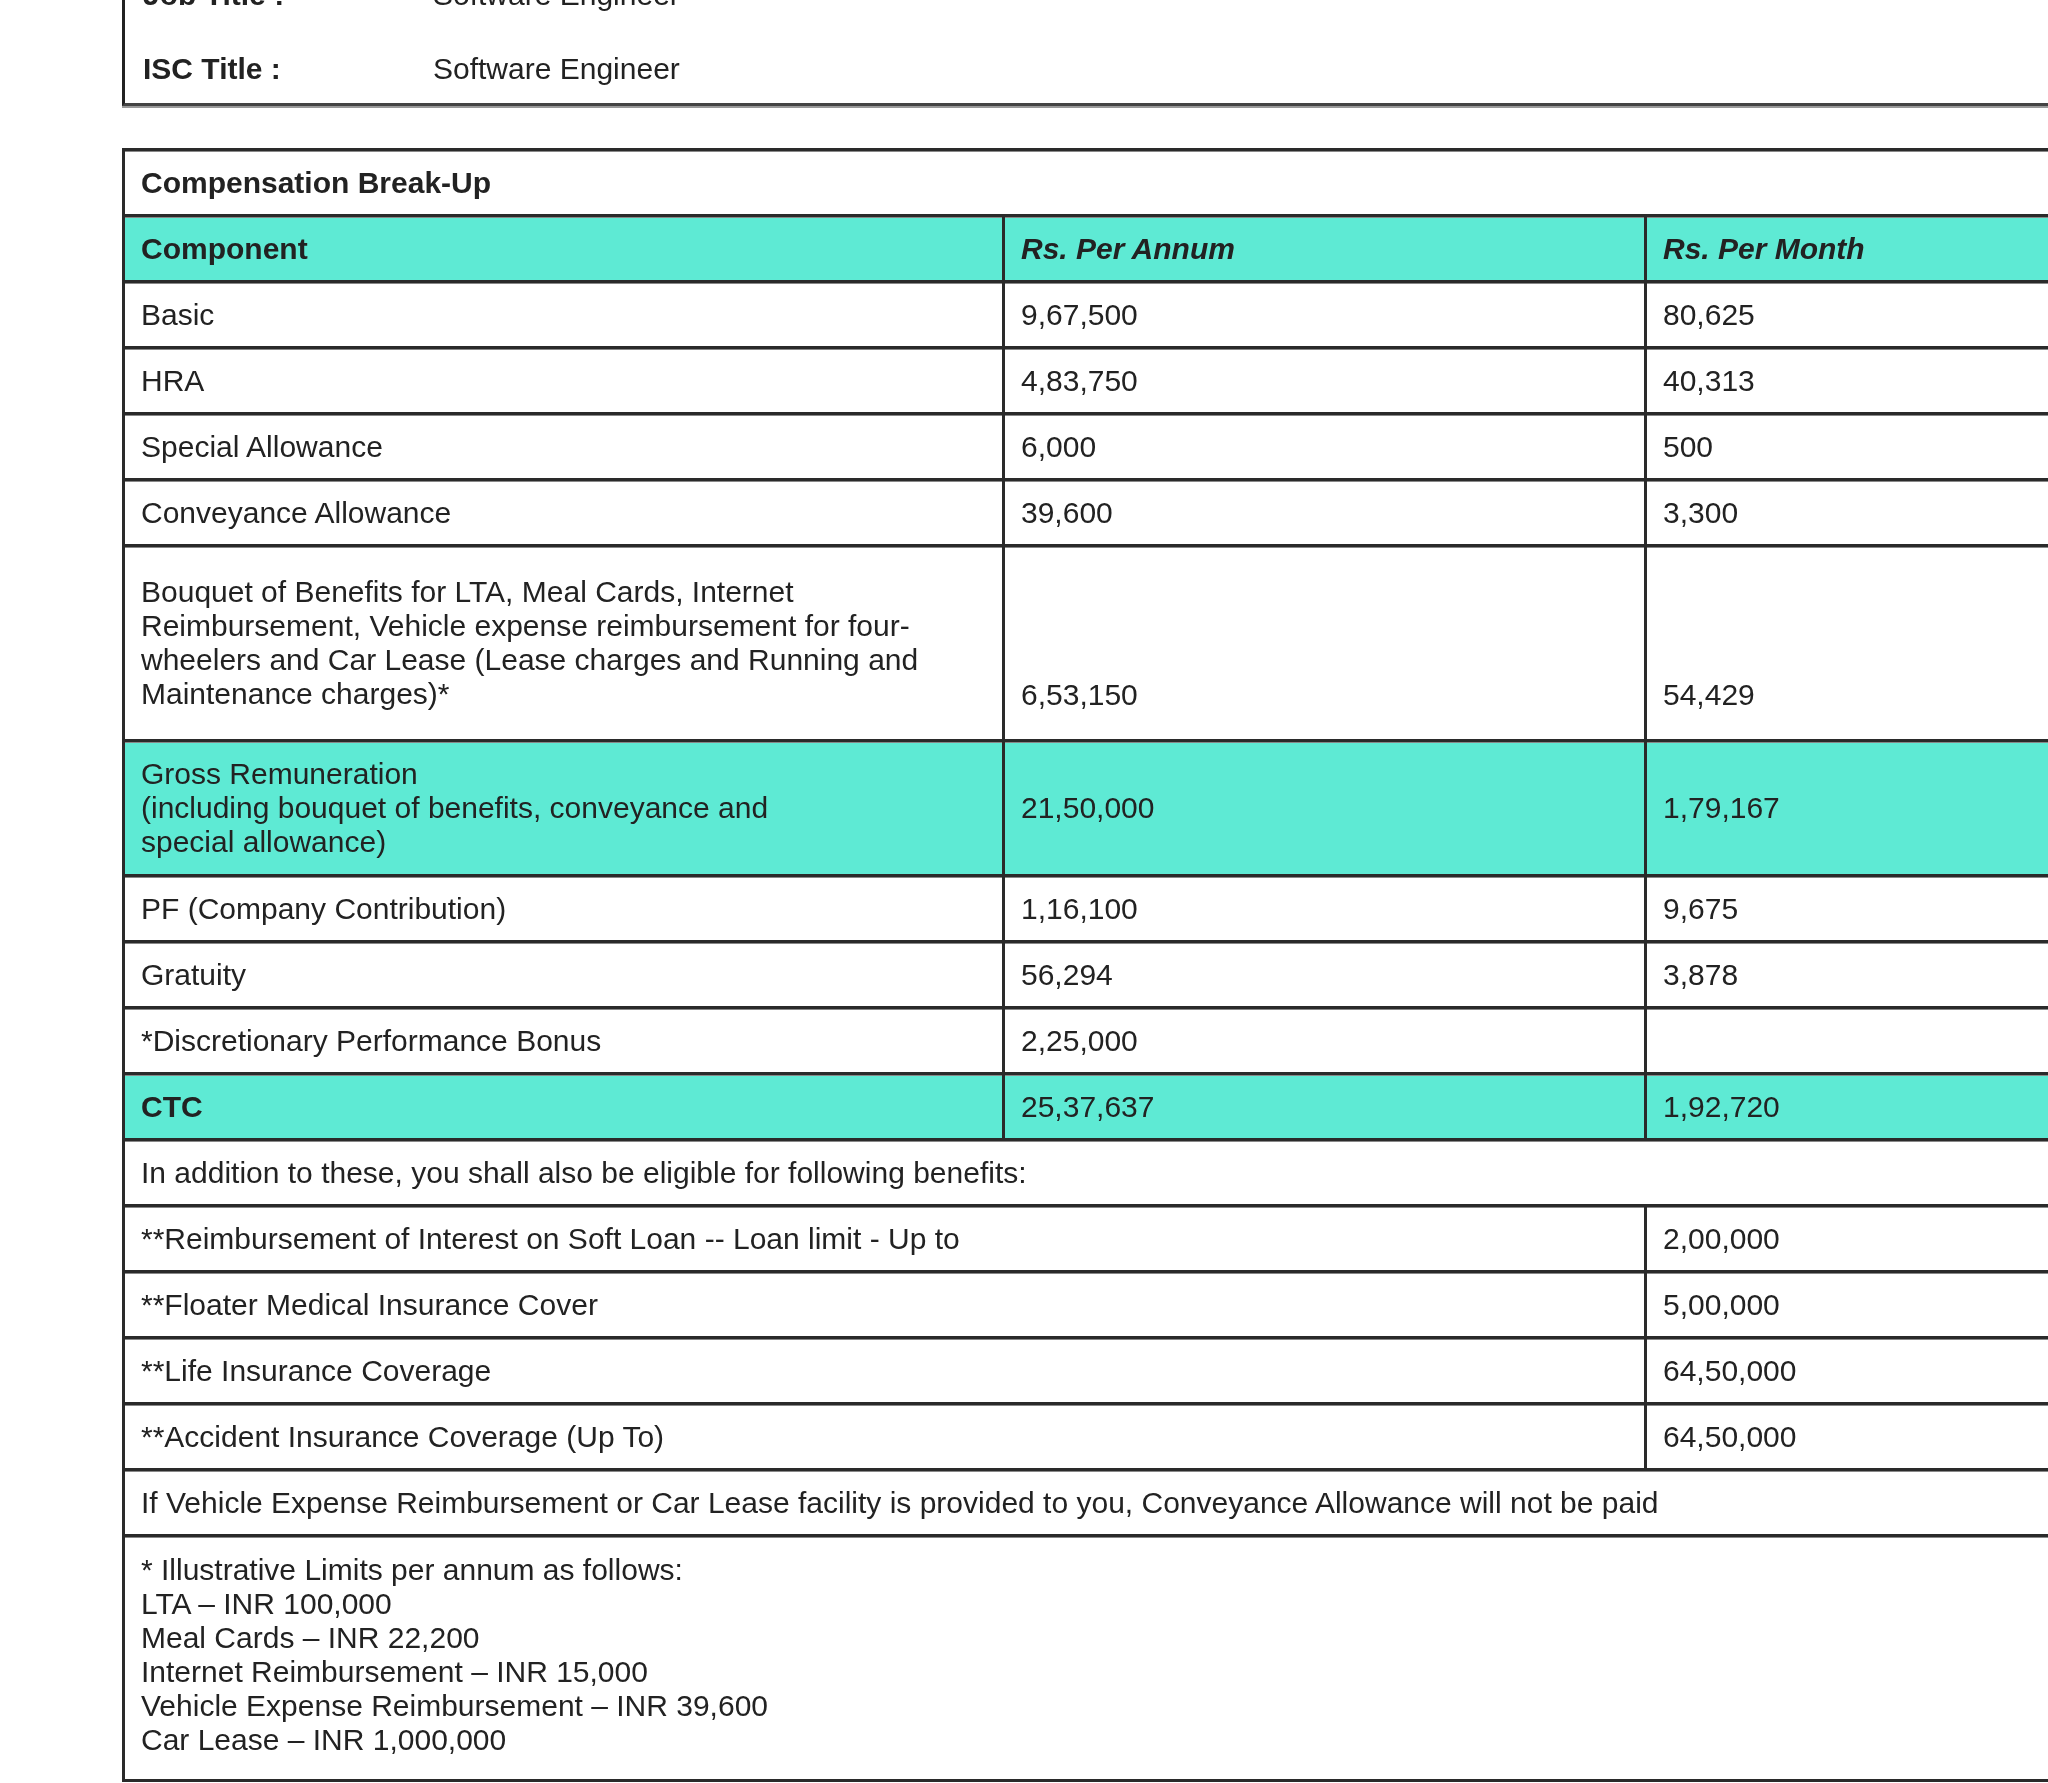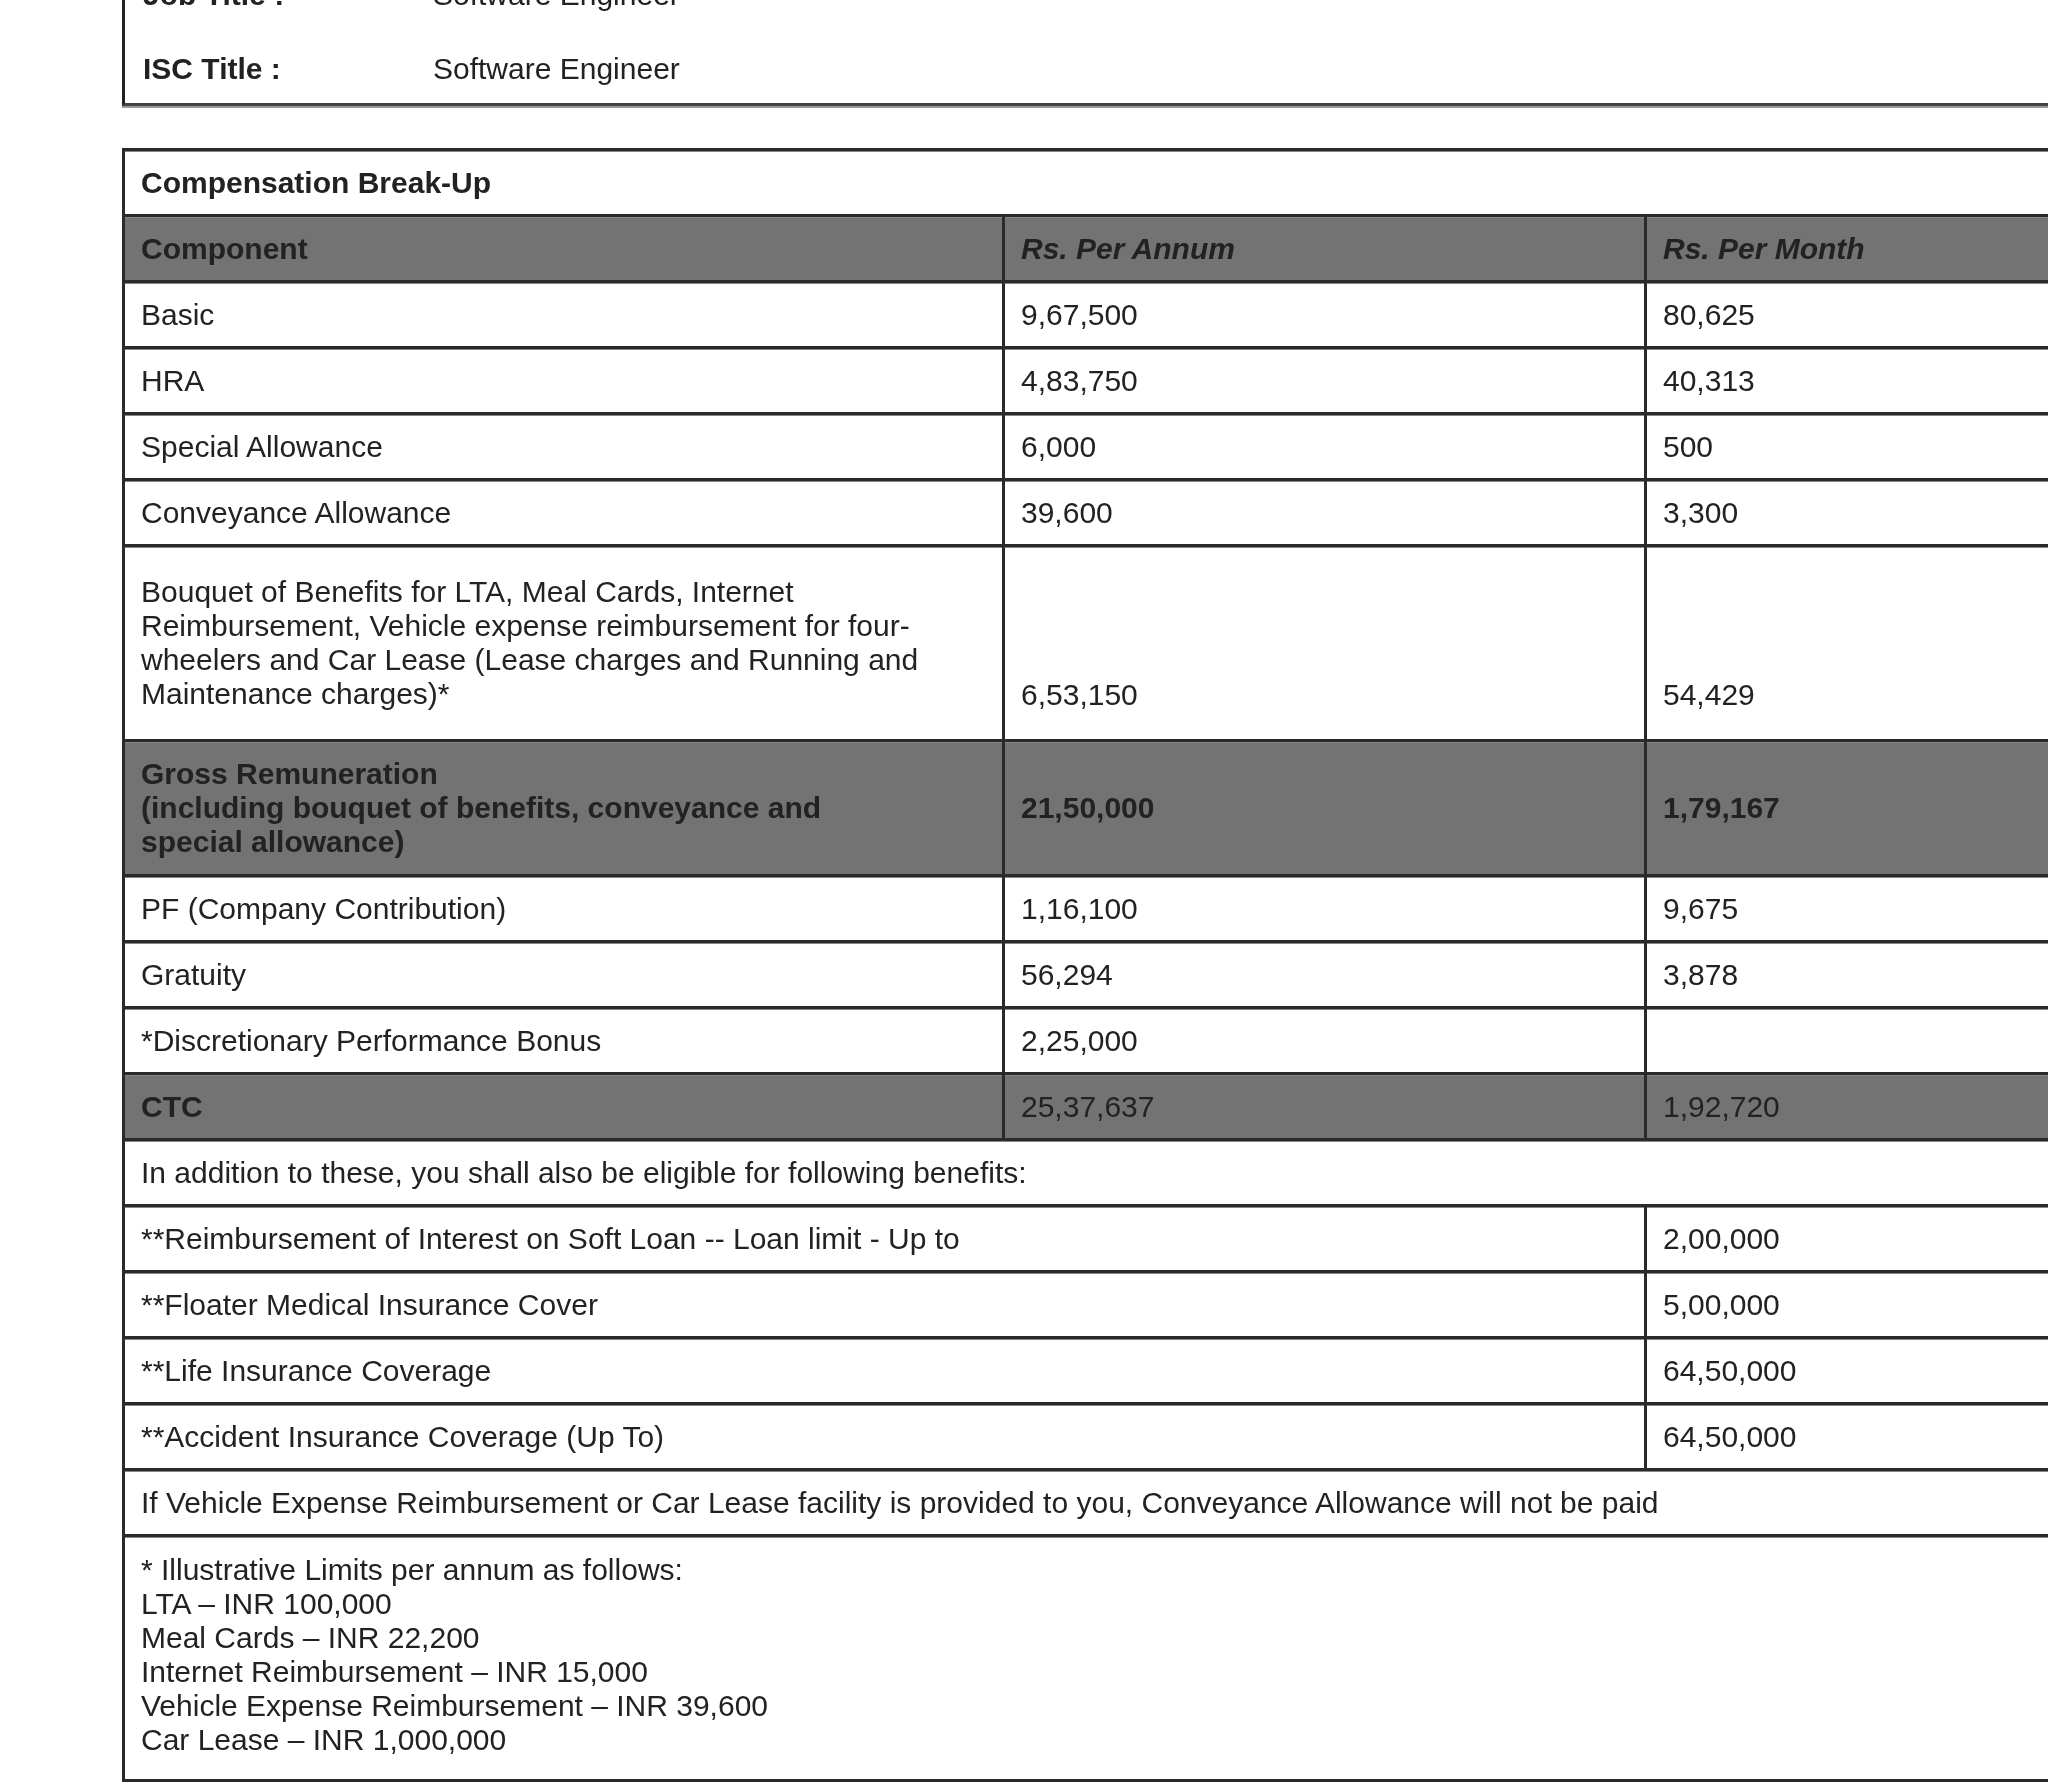--- a/index.html
+++ b/index.html
@@ -28,23 +28,23 @@
   table.comp td {
     border: 3px solid #2a2a2a;
     padding: 0 16px; vertical-align: middle;
     height: 63px; line-height: 34px;
     box-shadow: inset 0 1px 0 #888;
   }
   table.comp col.c1 { width: 880px; }
   table.comp col.c2 { width: 642px; }
   table.comp col.c3 { width: 438px; }
   td.title { text-align: center; font-weight: bold; font-size: 30px; padding-left: 880px; text-align: left; }
-  tr.gray td { background: #737373; }
+  tr.gray td { background: #5eead4; }
   tr.header td { font-weight: bold; }
-  tr.bold td { font-weight: bold; }
+  tr.bold td { font-weight: normal; }
   td.num { padding-left: 32px; }
   td.num-h { padding-left: 16px; font-style: italic; }
   tr.bouquet td { height: 165px; vertical-align: bottom; padding-bottom: 27px; line-height: 34px; }
   tr.bouquet td.label { vertical-align: middle; padding-bottom: 4px; padding-top: 4px; }
   tr.gross td { height: 132px; line-height: 34px; }
   td.limits { height: 226px !important; vertical-align: top !important; padding-top: 16px !important; line-height: 34px; }
   .line { display: block; white-space: nowrap; }
 </style>
 </head>
 <body>

